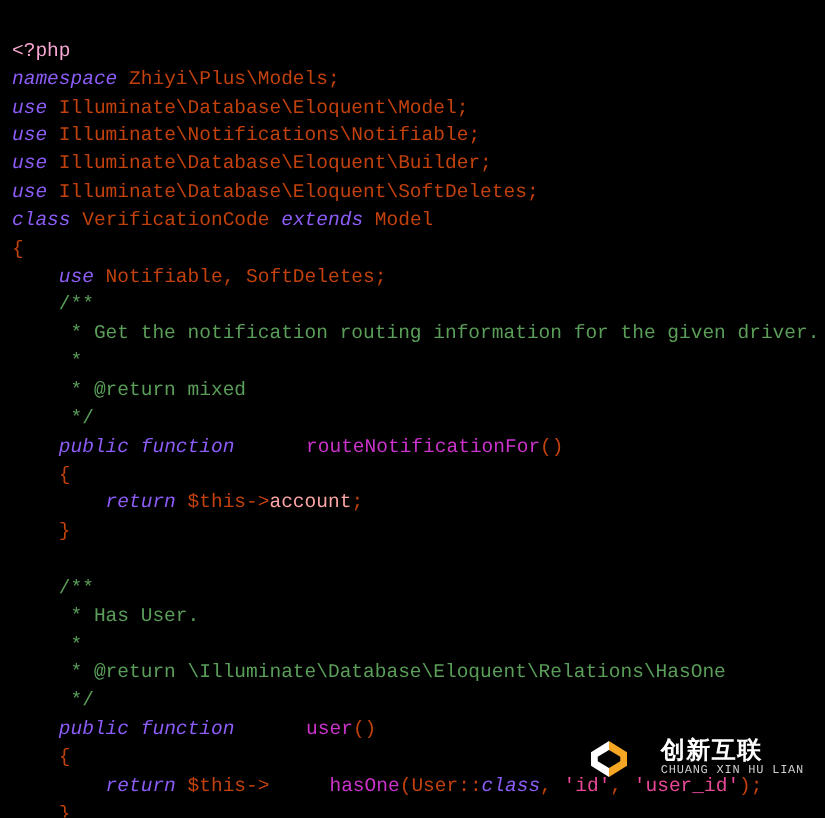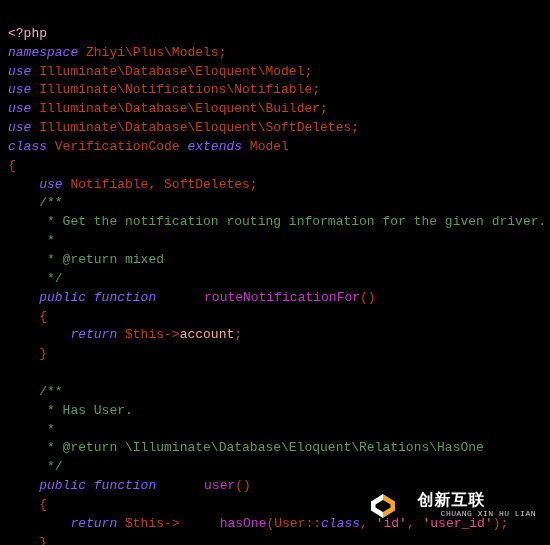--- a/index.html
+++ b/index.html
@@ -34,21 +34,21 @@
     align-items: center;
     gap: 20px;
     color: #fff;
   }
   .logo-text {
     display: flex;
     flex-direction: column;
     line-height: 1.1;
   }
   .logo-text .cn { font-size: 16px; font-weight: bold; letter-spacing: 1px;}
-  .logo-text .en { font-size: 8px; letter-spacing: 0.5px; color:#ccc;margin-left:23px;}
+  .logo-text .en { font-size: 8px; letter-spacing: 0.5px; color:#ccc;}
   .logo svg { width: 30px; height: 30px; }
 </style>
 </head>
 <body>
 
 <div class="code">
 <span class="white">&lt;?php</span>
 <span class="kw">namespace</span><span class="name"> Zhiyi\Plus\Models;</span>
 <span class="kw">use</span><span class="name"> Illuminate\Database\Eloquent\Model;</span>
 <span class="kw">use</span><span class="name"> Illuminate\Notifications\Notifiable;</span>

